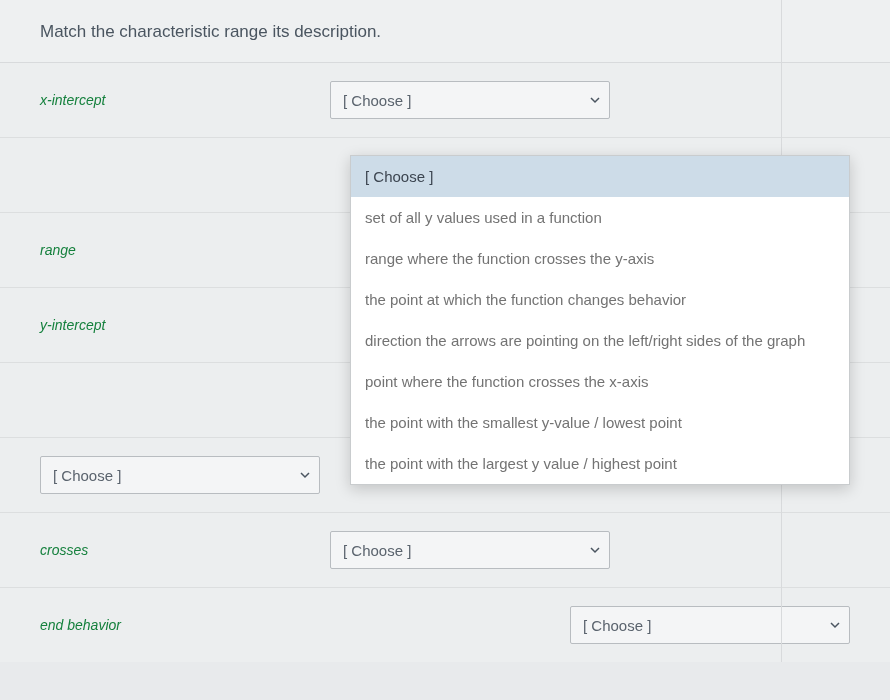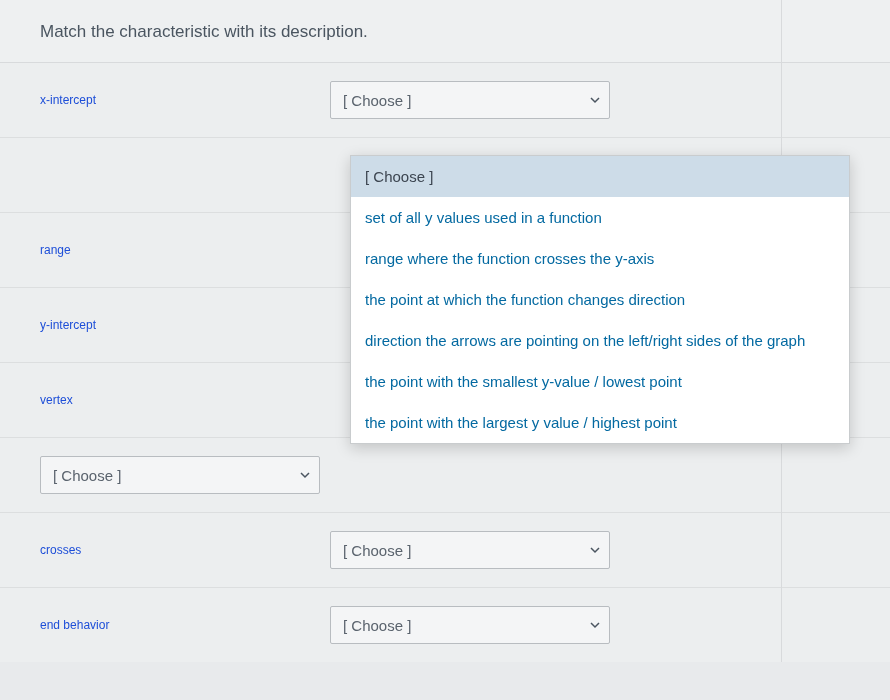--- a/index.html
+++ b/index.html
@@ -34,23 +34,24 @@
     .match-row {
       display: flex;
       align-items: center;
       padding: 18px 40px;
       border-bottom: 1px solid #dcdedf;
       min-height: 70px;
     }
     .prompt-col {
       width: 290px;
       flex-shrink: 0;
-      color: #1d4ed8;
-      font-size: 12px;
+      color: #15803d;
+      font-size: 14px;
       font-weight: 400;
+      font-style: italic;
     }
     .select-col {
       flex: 0 0 auto;
     }
     .select-box {
       width: 280px;
       height: 38px;
       border: 1px solid #b8bcc0;
       background: #f4f5f6;
       color: #5a636d;
@@ -79,21 +80,21 @@
       top: 155px;
       width: 500px;
       background: #ffffff;
       border: 1px solid #c9ccce;
       box-shadow: 0 4px 14px rgba(0,0,0,0.18);
       z-index: 10;
     }
     .dropdown-option {
       padding: 10px 14px;
       font-size: 15px;
-      color: #0369a1;
+      color: #737373;
       cursor: pointer;
       line-height: 1.4;
       border-bottom: none;
     }
     .dropdown-option.highlighted {
       background: #cddce8;
       color: #3c4550;
     }
     .right-border {
       position: absolute;
@@ -110,21 +111,21 @@
       background: #eceeef;
     }
   </style>
 </head>
 <body>
 
 <div class="container">
   <div class="inner-panel">
     <div class="right-border"></div>
 
-    <div class="question-header">Match the characteristic with its description.</div>
+    <div class="question-header">Match the characteristic range its description.</div>
 
     <div class="matching-rows">
 
       <div class="match-row">
         <div class="prompt-col">x-intercept</div>
         <div class="select-col">
           <div class="select-box">
             <span>[ Choose ]</span>
             <span class="select-chevron">
               <svg viewBox="0 0 12 12">
@@ -158,21 +159,20 @@
         <div class="prompt-col">y-intercept</div>
         <div class="select-col">
           <div class="select-box" style="visibility:hidden;">
             <span>[ Choose ]</span>
 
           </div>
         </div>
       </div>
 
       <div class="match-row">
-        <div class="prompt-col">vertex</div>
         <div class="select-col">
           <div class="select-box" style="visibility:hidden;">
             <span>[ Choose ]</span>
 
           </div>
         </div>
       </div>
 
       <div class="match-row">
         <div class="select-col">
@@ -194,40 +194,41 @@
             <span>[ Choose ]</span>
             <span class="select-chevron">
               <svg viewBox="0 0 12 12">
                   <path d="M2 4 L6 8 L10 4" fill="none" stroke="#4a5560" stroke-width="1.5"></path>
                 </svg>
             </span>
           </div>
         </div>
       </div>
 
-      <div class="match-row" style="border-bottom:none;">
+      <div class="match-row" style="border-bottom:none;justify-content:space-between;">
         <div class="prompt-col">end behavior</div>
         <div class="select-col">
           <div class="select-box">
             <span>[ Choose ]</span>
             <span class="select-chevron">
               <svg viewBox="0 0 12 12">
                   <path d="M2 4 L6 8 L10 4" fill="none" stroke="#4a5560" stroke-width="1.5"></path>
                 </svg>
             </span>
           </div>
         </div>
       </div>
 
     </div>
 
     <div class="dropdown-panel">
       <div class="dropdown-option highlighted">[ Choose ]</div>
       <div class="dropdown-option">set of all y values used in a function</div>
       <div class="dropdown-option">range where the function crosses the y-axis</div>
-      <div class="dropdown-option">the point at which the function changes direction</div>
+      <div class="dropdown-option">the point at which the function changes behavior</div>
       <div class="dropdown-option">direction the arrows are pointing on the left/right sides of the graph</div>
+      <div class="dropdown-option">point where the function crosses the x-axis</div>
       <div class="dropdown-option">the point with the smallest y-value / lowest point</div>
       <div class="dropdown-option">the point with the largest y value / highest point</div>
     </div>
 
   </div>
 </div>
 
 </body></html>

